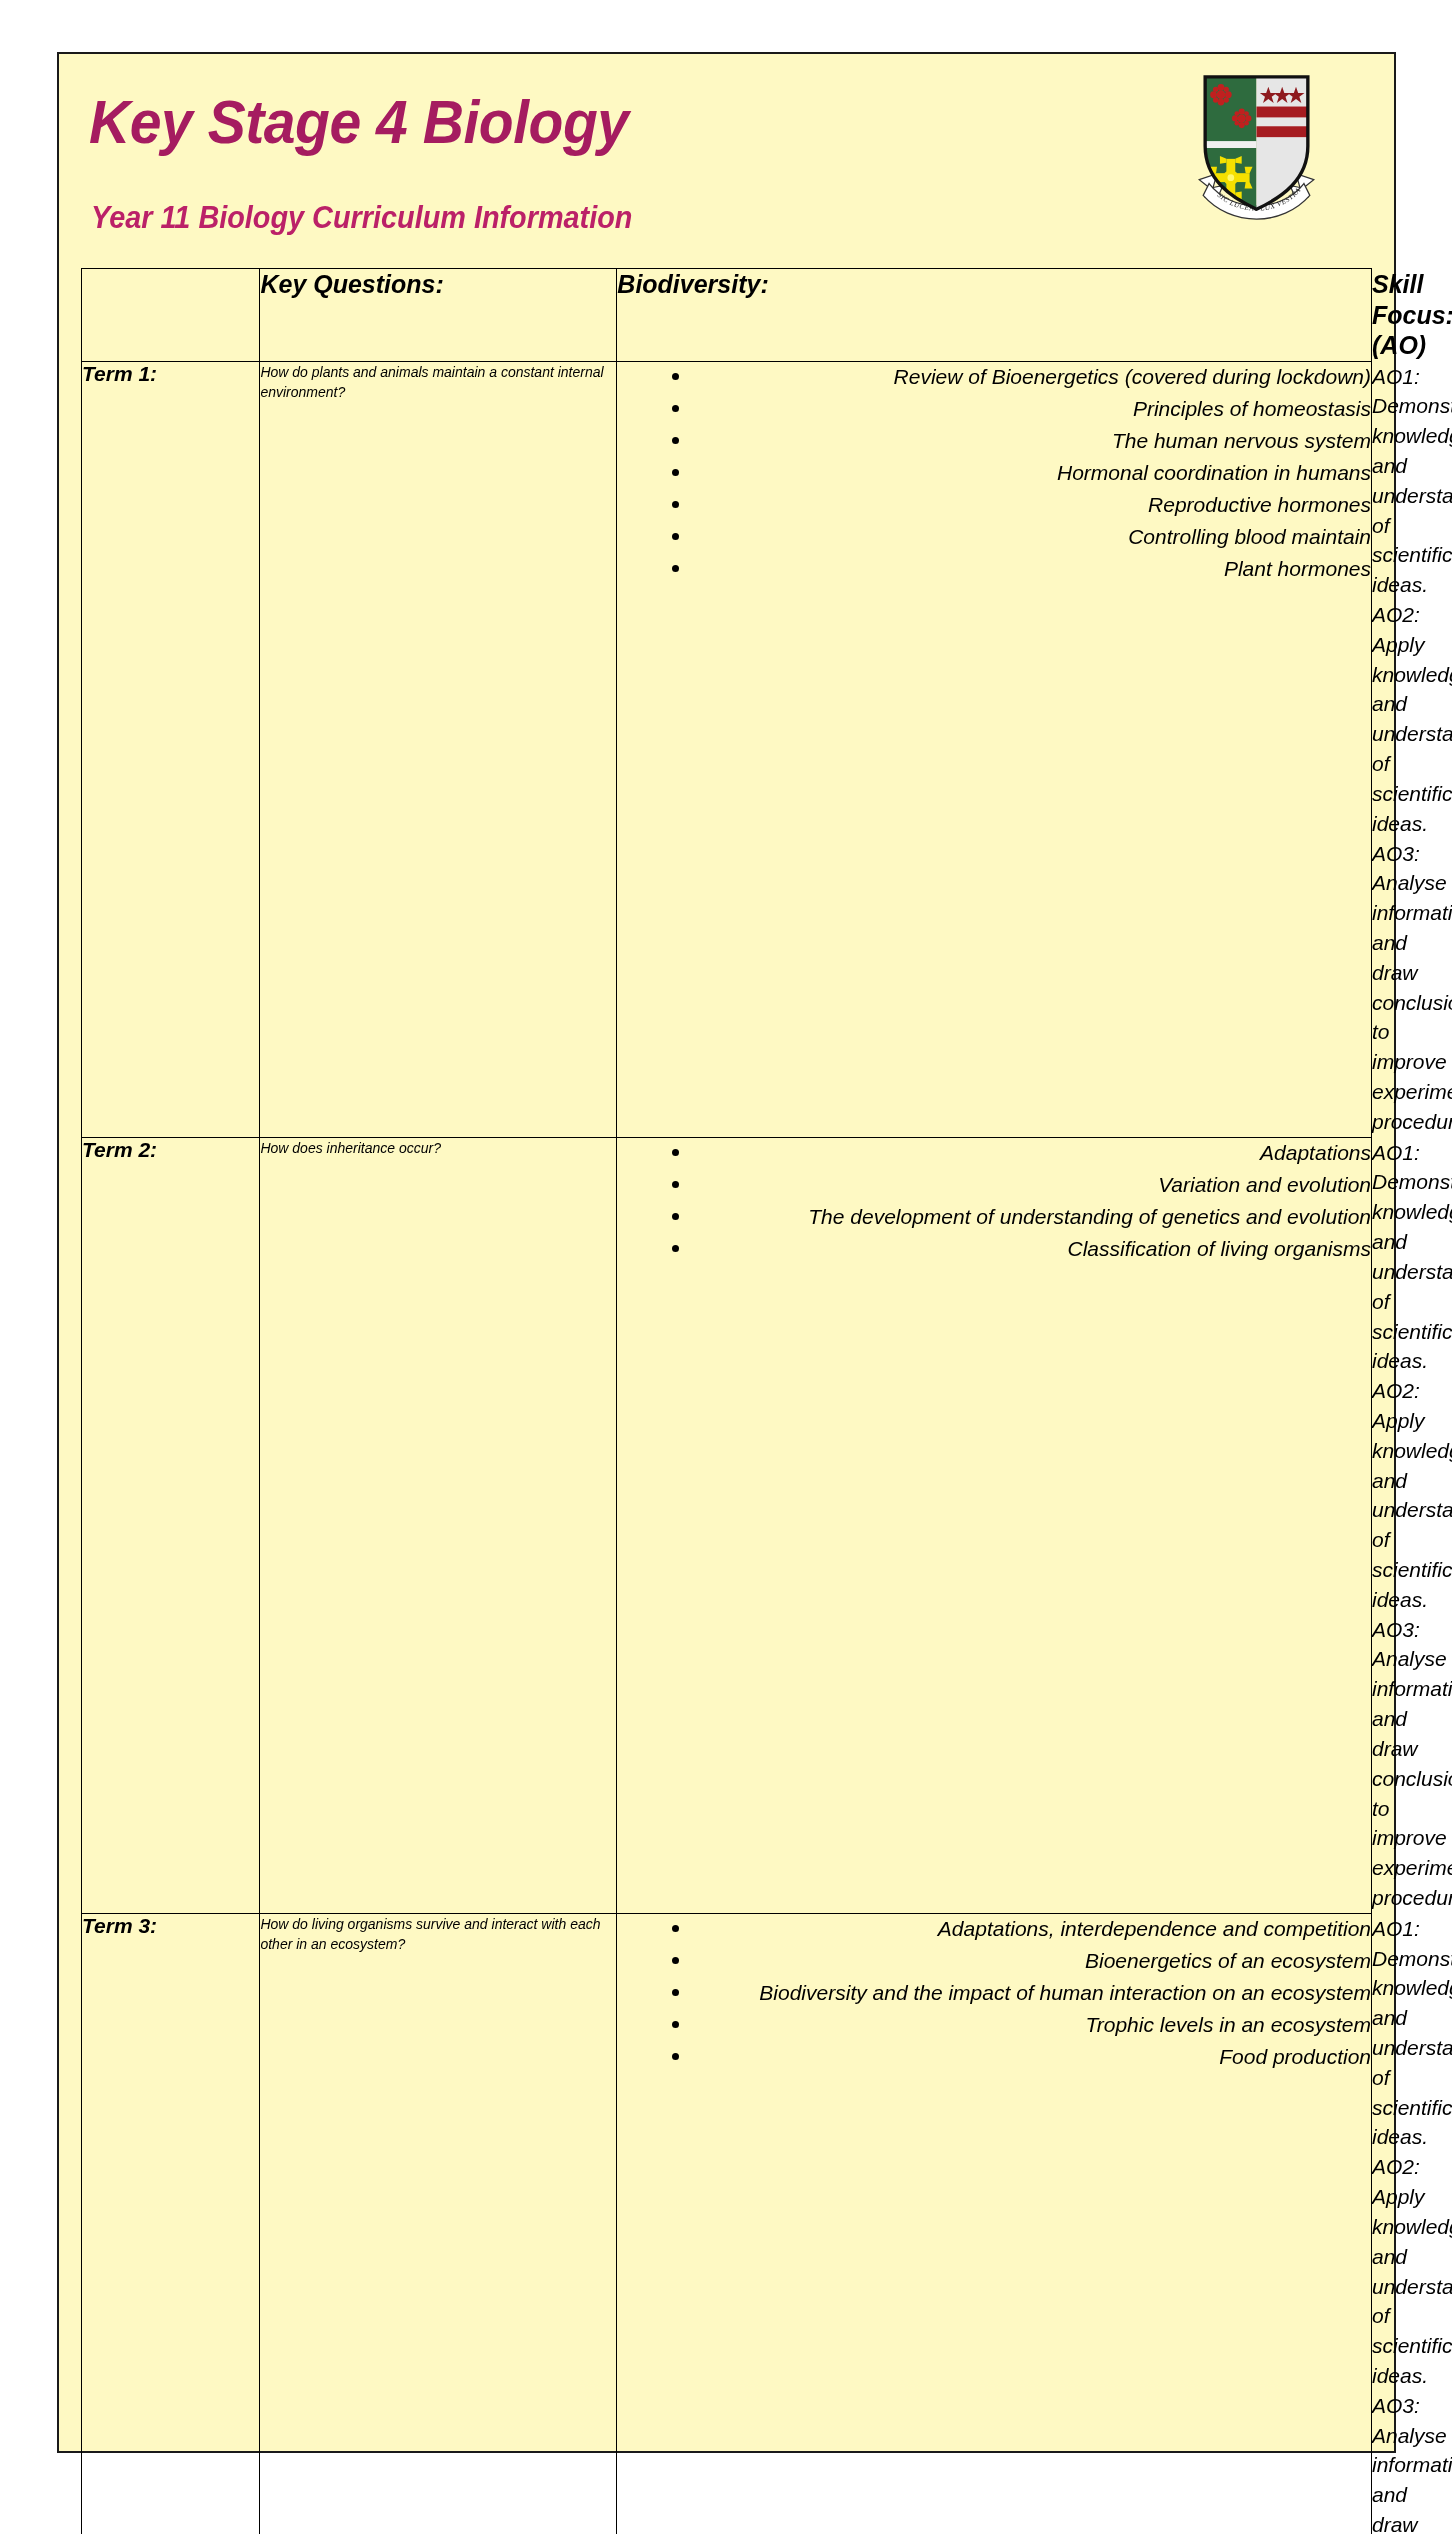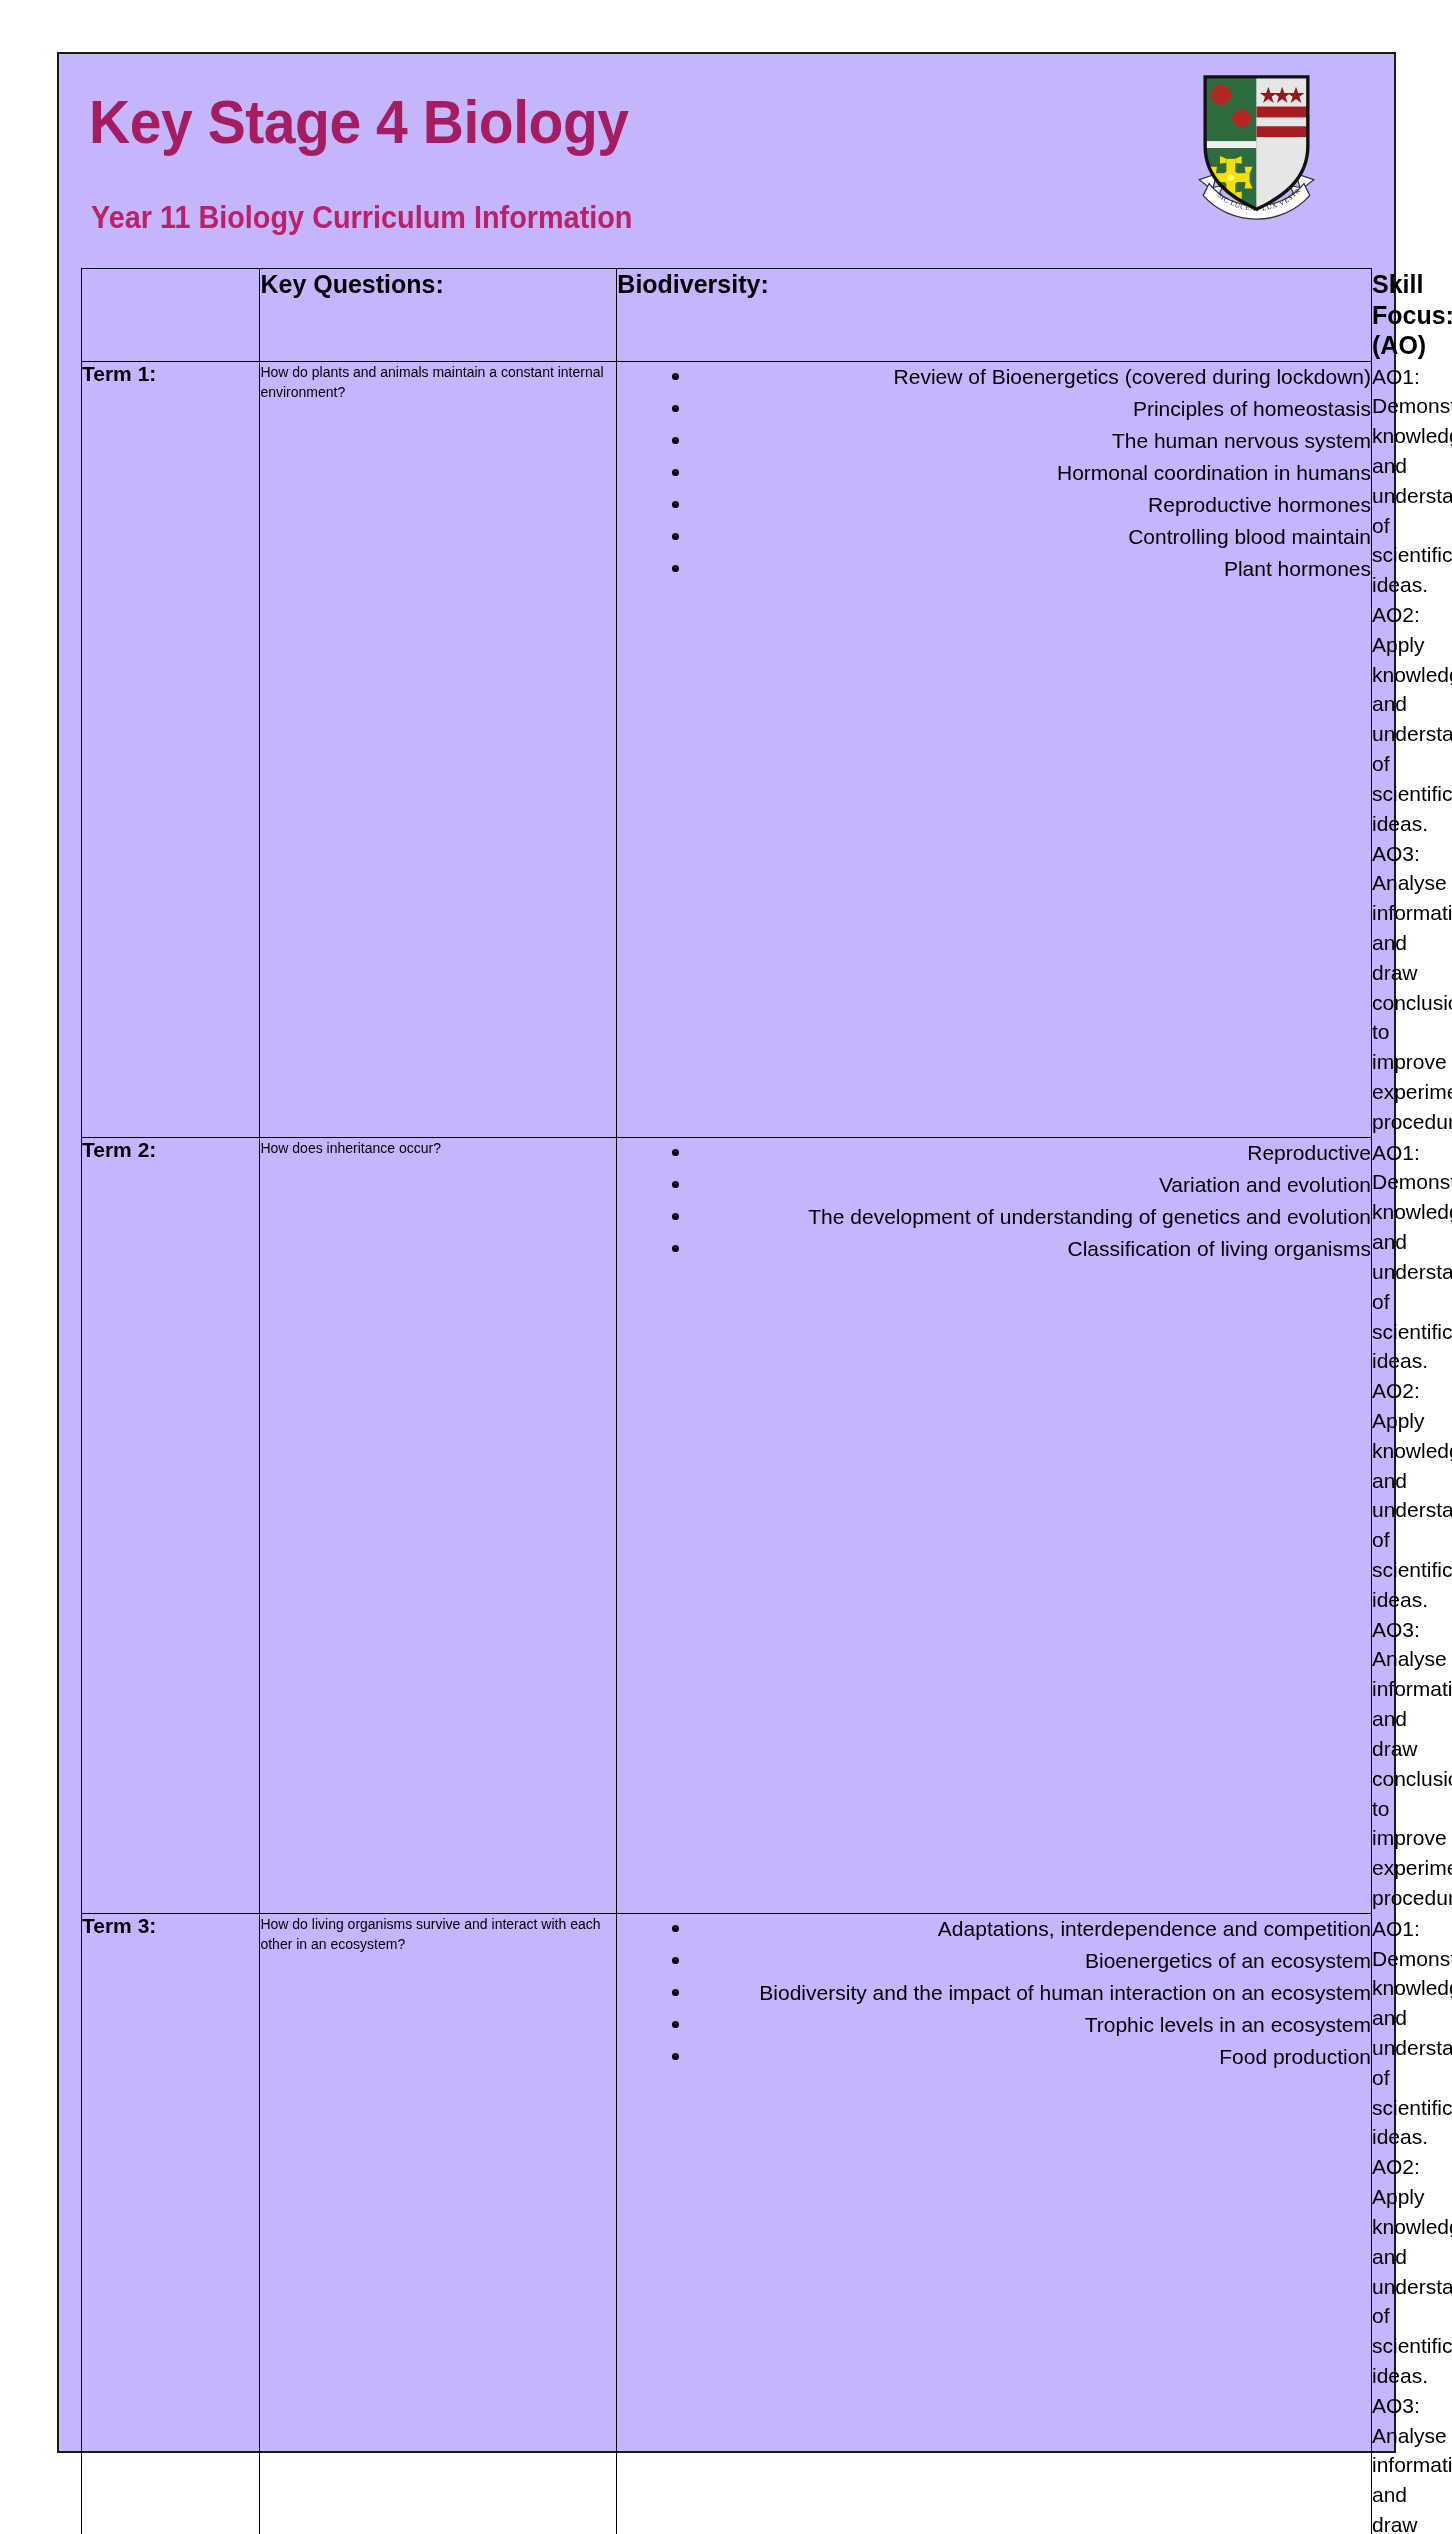--- a/index.html
+++ b/index.html
@@ -17,21 +17,22 @@
   }
 
   .page {
     position: absolute;
     left: 57px;
     top: 52px;
     width: 1339px;
     height: 2401px;
     border: 2px solid #1a1a1a;
     box-sizing: border-box;
-    background: #c4b5fd;
+    background: #fef9c3;
+    font-style: italic;
   }
 
   .inner {
     position: absolute;
     left: 22px;
     top: 10px;
     right: 22px;
     bottom: 10px;
   }
 
@@ -275,21 +276,21 @@
             <span class="skill-line">AO2: Apply knowledge and understanding of scientific ideas.</span>
             <span class="skill-line">AO3: Analyse information and draw conclusions to improve experimental procedures.</span>
           </td>
         </tr>
 
         <tr>
           <td class="term-cell">Term 2:</td>
           <td class="keyq-cell">How does inheritance occur?</td>
           <td class="spec-cell">
             <ul class="bullets">
-              <li>Reproductive</li>
+              <li>Adaptations</li>
               <li>Variation and evolution</li>
               <li>The development of understanding of genetics and evolution</li>
               <li>Classification of living organisms</li>
             </ul>
           </td>
           <td class="skill-cell">
             <span class="skill-line">AO1: Demonstrate knowledge and understanding of scientific ideas.</span>
             <span class="skill-line">AO2: Apply knowledge and understanding of scientific ideas.</span>
             <span class="skill-line">AO3: Analyse information and draw conclusions to improve experimental procedures.</span>
           </td>

